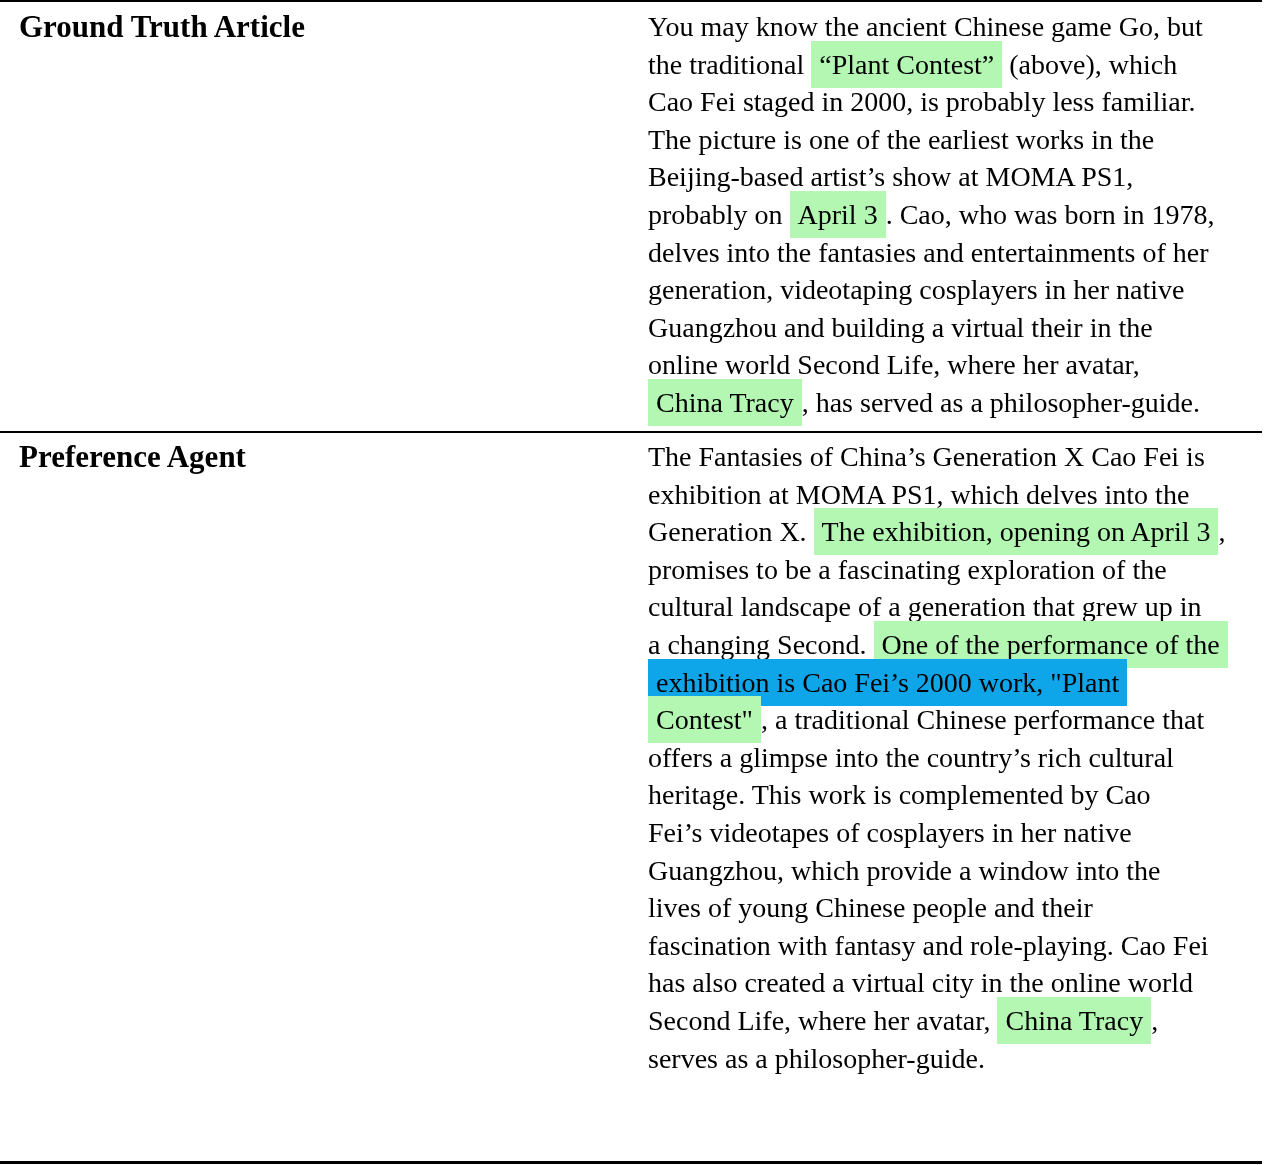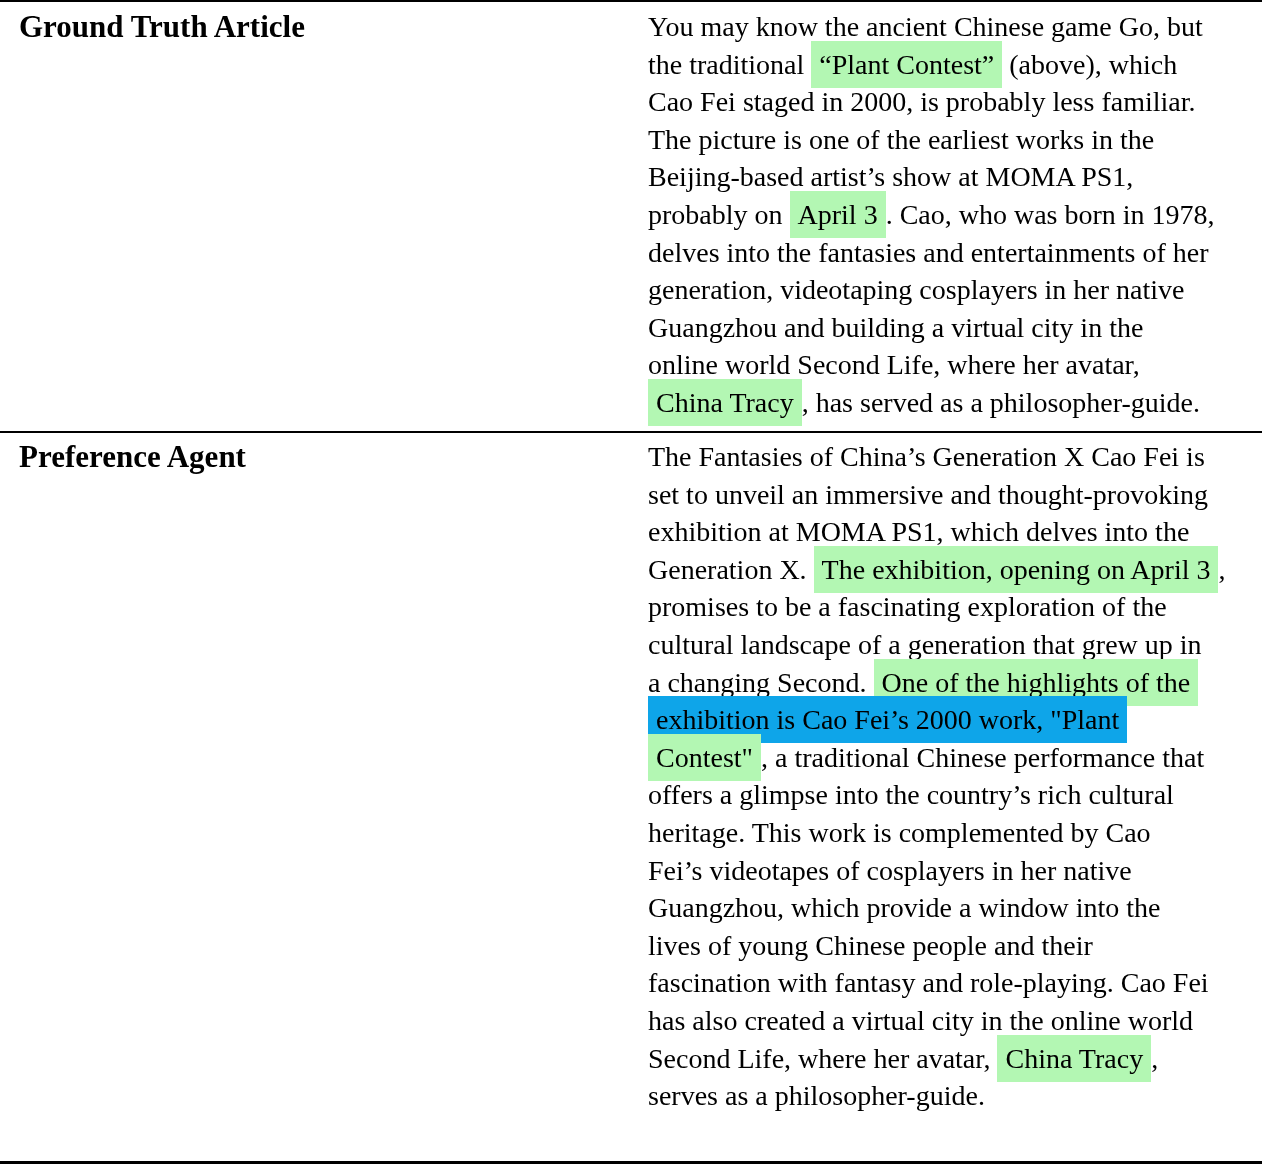--- a/index.html
+++ b/index.html
@@ -78,36 +78,35 @@
   <div class="row-label" style="top:8px;">Ground Truth Article</div>
   <div class="row-text" style="top:8px;">
       <span class="line"><span>You may know the ancient Chinese game Go, but</span></span>
       <span class="line"><span>the traditional </span><span class="hl" style="background: rgb(179, 247, 179);">“Plant Contest”</span><span> (above), which</span></span>
       <span class="line"><span>Cao Fei staged in 2000, is probably less familiar.</span></span>
       <span class="line"><span>The picture is one of the earliest works in the</span></span>
       <span class="line"><span>Beijing-based artist’s show at MOMA PS1,</span></span>
       <span class="line"><span>probably on </span><span class="hl" style="background: rgb(179, 247, 179);">April 3</span><span>. Cao, who was born in 1978,</span></span>
       <span class="line"><span>delves into the fantasies and entertainments of her</span></span>
       <span class="line"><span>generation, videotaping cosplayers in her native</span></span>
-      <span class="line"><span>Guangzhou and building a virtual city in the</span></span>
+      <span class="line"><span>Guangzhou and building a virtual their in the</span></span>
       <span class="line"><span>online world Second Life, where her avatar,</span></span>
       <span class="line"><span class="hl" style="background: rgb(179, 247, 179);">China Tracy</span><span>, has served as a philosopher-guide.</span></span>
     </div>
 
   <div class="rule-mid"></div>
 
   <div class="row-label" style="top:438px;">Preference Agent</div>
   <div class="row-text" style="top:438px;">
       <span class="line"><span>The Fantasies of China’s Generation X Cao Fei is</span></span>
-      <span class="line"><span>set to unveil an immersive and thought-provoking</span></span>
       <span class="line"><span>exhibition at MOMA PS1, which delves into the</span></span>
       <span class="line"><span>Generation X. </span><span class="hl" style="background: rgb(179, 247, 179);">The exhibition, opening on April 3</span><span>,</span></span>
       <span class="line"><span>promises to be a fascinating exploration of the</span></span>
       <span class="line"><span>cultural landscape of a generation that grew up in</span></span>
-      <span class="line"><span>a changing Second. </span><span class="hl" style="background: rgb(179, 247, 179);">One of the highlights of the</span></span>
+      <span class="line"><span>a changing Second. </span><span class="hl" style="background: rgb(179, 247, 179);">One of the performance of the</span></span>
       <span class="line"><span class="hl" style="background: #0ea5e9;">exhibition is Cao Fei’s 2000 work, "Plant</span></span>
       <span class="line"><span class="hl" style="background: rgb(179, 247, 179);">Contest"</span><span>, a traditional Chinese performance that</span></span>
       <span class="line"><span>offers a glimpse into the country’s rich cultural</span></span>
       <span class="line"><span>heritage. This work is complemented by Cao</span></span>
       <span class="line"><span>Fei’s videotapes of cosplayers in her native</span></span>
       <span class="line"><span>Guangzhou, which provide a window into the</span></span>
       <span class="line"><span>lives of young Chinese people and their</span></span>
       <span class="line"><span>fascination with fantasy and role-playing. Cao Fei</span></span>
       <span class="line"><span>has also created a virtual city in the online world</span></span>
       <span class="line"><span>Second Life, where her avatar, </span><span class="hl" style="background: rgb(179, 247, 179);">China Tracy</span><span>,</span></span>

